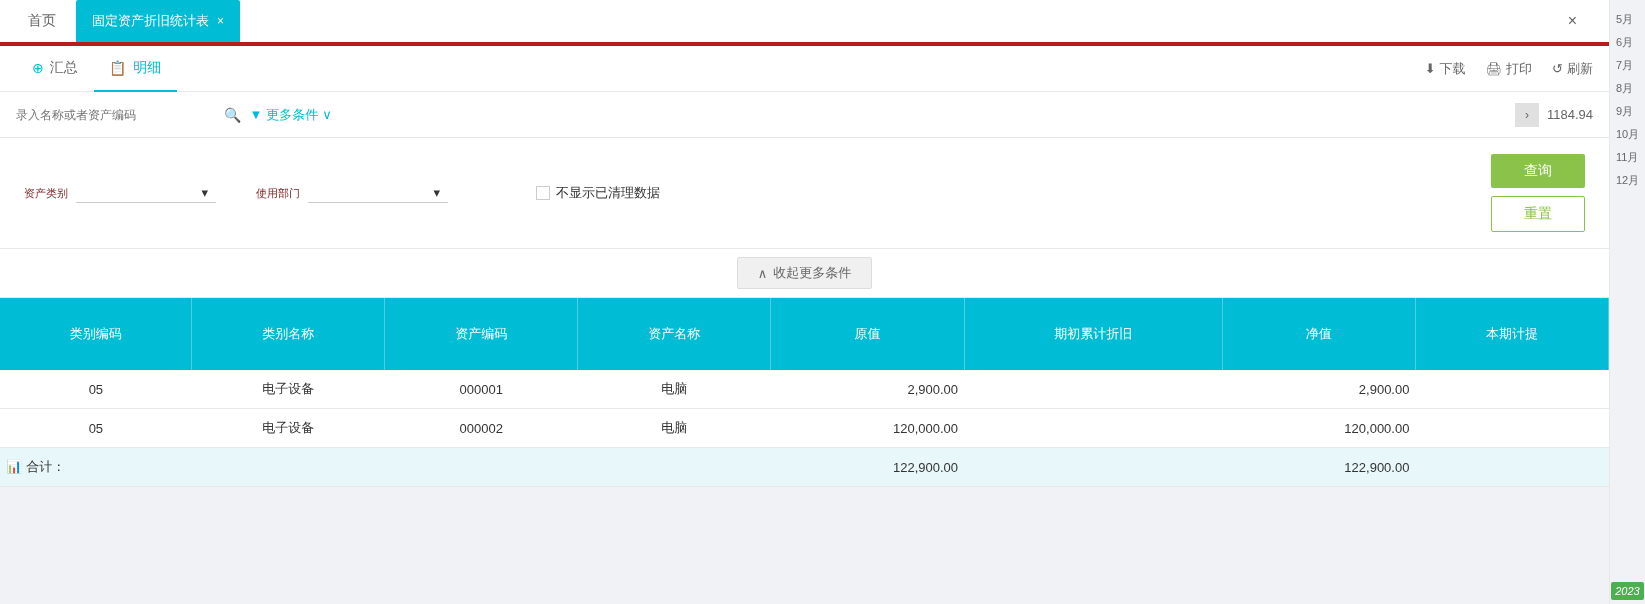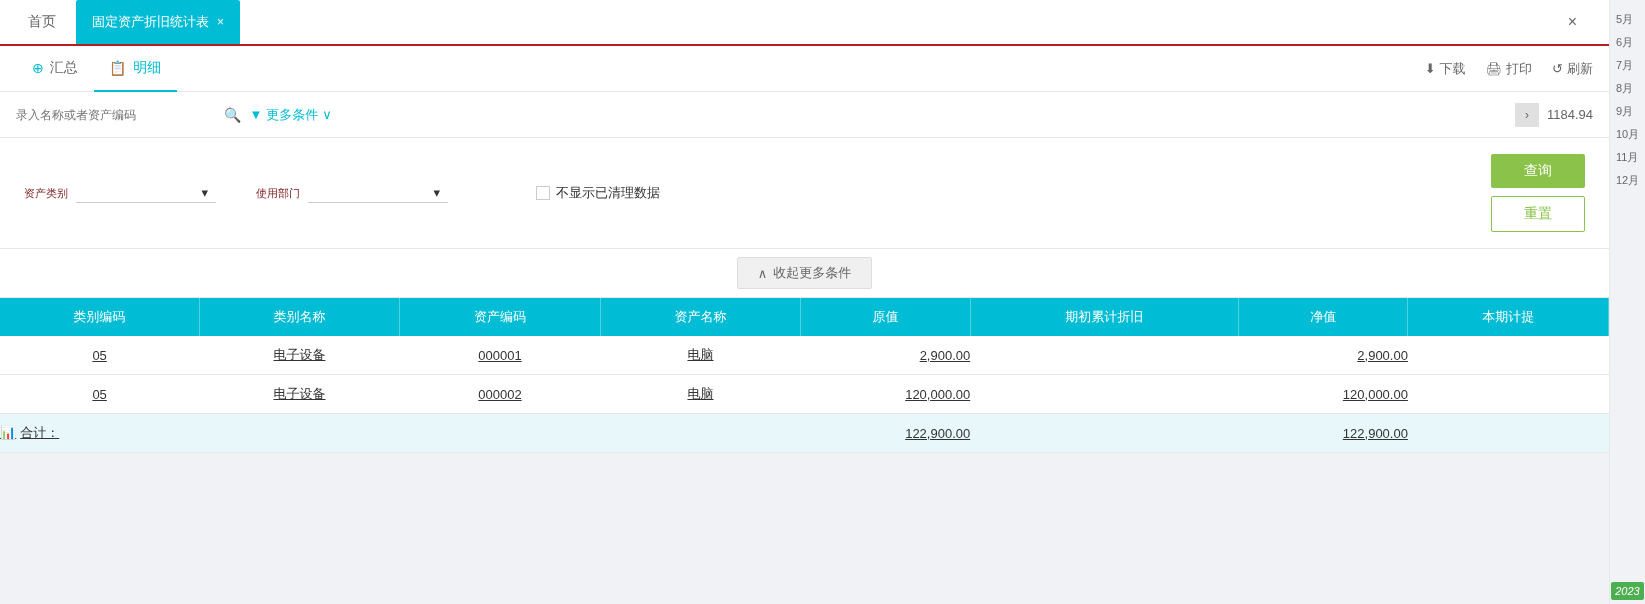--- a/index.html
+++ b/index.html
@@ -2,21 +2,21 @@
 <html><head>
   <meta charset="utf-8">
   <style>
     * { box-sizing: border-box; margin: 0; padding: 0; }
     body { font-family: "Microsoft YaHei", "PingFang SC", sans-serif; font-size: 13px; background: #f0f2f5; color: #333; width: 1645px; height: 604px; overflow: hidden; display: flex; }
 
     
     .main-area { flex: 1; display: flex; flex-direction: column; background: #f0f2f5; }
 
     
-    .top-nav { display: flex; align-items: center; background: #fff; border-bottom: 2px solid #b91c1c; height: 46px; padding: 0 16px; gap: 8px; }
+    .top-nav { display: flex; align-items: center; background: #fff; border-bottom: 4px solid #b91c1c; height: 46px; padding: 0 16px; gap: 8px; }
     .nav-home { color: #666; font-size: 14px; padding: 0 12px; cursor: pointer; }
     .nav-tab { display: flex; align-items: center; background: #00bcd4; color: #fff; padding: 0 16px; height: 100%; font-size: 13px; border-radius: 2px 2px 0 0; gap: 8px; }
     .nav-tab .close-btn { cursor: pointer; font-size: 12px; }
 
     
     .toolbar-tabs { display: flex; align-items: center; background: #fff; border-bottom: 1px solid #e8e8e8; padding: 0 16px; height: 46px; }
     .toolbar-right { margin-left: auto; display: flex; gap: 20px; align-items: center; }
     .tab-btn { display: flex; align-items: center; gap: 6px; padding: 10px 16px; cursor: pointer; color: #666; font-size: 14px; border-bottom: 2px solid transparent; height: 46px; }
     .tab-btn.active { color: #00bcd4; border-bottom: 2px solid #00bcd4; }
     .toolbar-action { display: flex; align-items: center; gap: 4px; color: #666; cursor: pointer; font-size: 13px; }
@@ -41,23 +41,23 @@
     .btn-reset { background: #fff; color: #8bc34a; border: 1px solid #8bc34a; padding: 8px 32px; font-size: 14px; cursor: pointer; border-radius: 2px; }
 
     
     .collapse-bar { display: flex; justify-content: center; align-items: center; background: #fff; padding: 8px 0; border-bottom: 1px solid #e8e8e8; }
     .collapse-btn { display: flex; align-items: center; gap: 6px; background: #f0f0f0; border: 1px solid #ddd; padding: 6px 20px; border-radius: 2px; cursor: pointer; color: #666; font-size: 13px; }
 
     
     .table-container { flex: 1; overflow: auto; }
     table { width: 100%; border-collapse: collapse; }
     thead tr { background: #00bcd4; color: #fff; }
-    thead th { padding: 10px 12px; font-size: 13px; font-weight: normal; text-align: center; border-right: 1px solid rgba(255,255,255,0.3); white-space: nowrap; }
+    thead th { padding: 27px 12px; font-size: 13px; font-weight: normal; text-align: center; border-right: 1px solid rgba(255,255,255,0.3); white-space: nowrap; }
     tbody tr { background: #fff; border-bottom: 1px solid #e8e8e8; }
-    tbody td { padding: 10px 0; font-size: 13px; text-align: center; text-decoration: underline; }
+    tbody td { padding: 10px 6px; font-size: 13px; text-align: center; }
     tbody td.num { text-align: right; }
     .total-row { background: #e8f7fa !important; }
     .total-row td { font-weight: normal; }
 
     
     .right-sidebar { width: 36px; background: #f0f2f5; display: flex; flex-direction: column; align-items: center; border-left: 1px solid #e8e8e8; padding-top: 8px; gap: 20px; }
     .sidebar-month { font-size: 11px; color: #666; cursor: pointer; padding: 4px 2px; writing-mode: horizontal-tb; }
     .sidebar-month.active-year { background: #4caf50; color: #fff; border-radius: 2px; padding: 3px 4px; font-size: 11px; }
   </style>
 </head>

